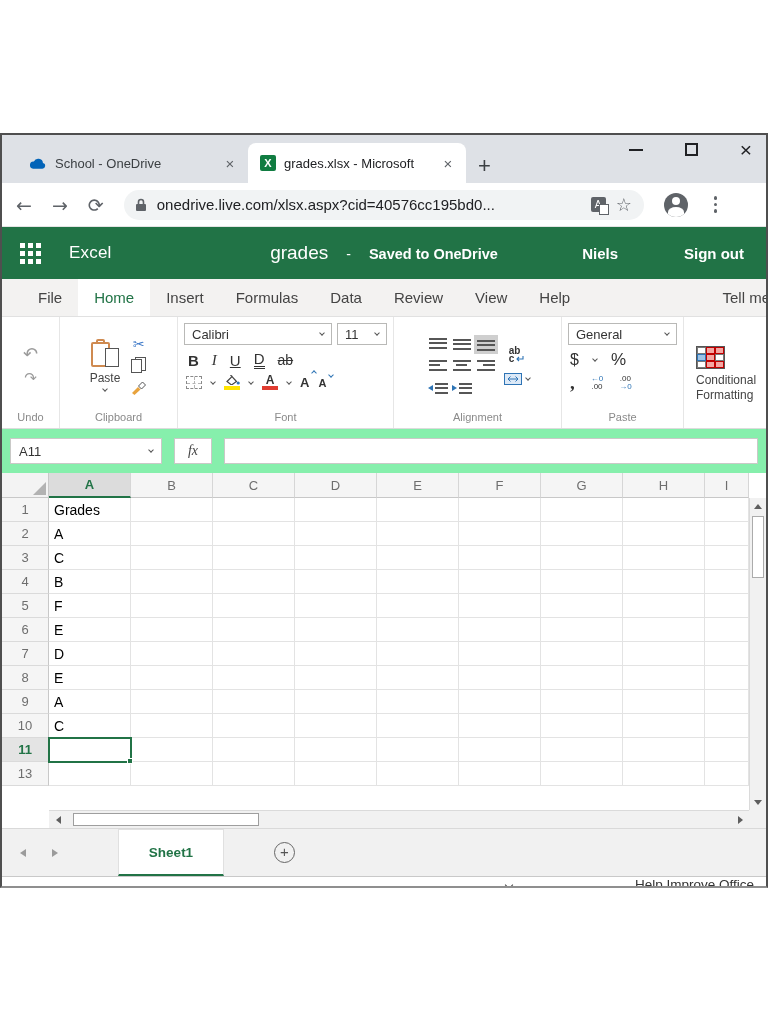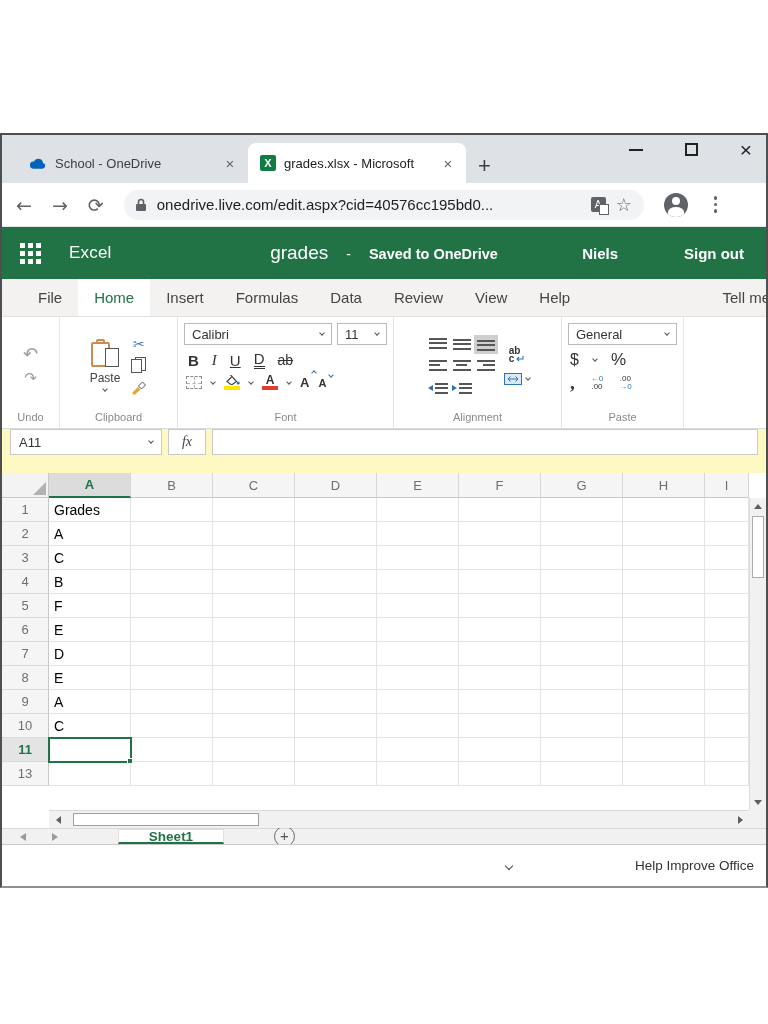--- a/index.html
+++ b/index.html
@@ -133,21 +133,21 @@
 
   .cf-ic { display:grid; grid-template-columns:repeat(3,9px); grid-template-rows:repeat(3,7px); border:1px solid #555; }
   .cf-ic i { border:0.5px solid #777; background:#fff; }
   .cf-ic i.r { background:#f4a7a3; border-color:#c00000; }
   .cf-ic i.b { background:#9dc3e6; border-color:#2e74b5; }
   .cf-txt { font-size:12px; color:#444; line-height:15px; white-space:nowrap; }
   .rgroup.cf { border-right:none; overflow:hidden; min-width:0; flex:1; }
   .rgroup.cf .rgroup-body { flex-direction:column; gap:4px; align-items:flex-start; padding-left:6px; }
 
   
-  .formulabar { height:44px; background:#fef9c3; display:flex; align-items:flex-start; padding:0 8px; gap:6px; flex:none; }
+  .formulabar { height:44px; background:#86efac; display:flex; align-items:center; padding:0 8px; gap:12px; flex:none; }
   .namebox { width:152px; height:26px; background:#fff; border:1px solid #c9c9c7; display:flex; align-items:center;
              justify-content:space-between; padding:0 8px; font-size:13px; color:#333; }
   .fxbox { width:38px; height:26px; background:#fff; border:1px solid #c9c9c7; display:flex; align-items:center;
            justify-content:center; font-family:"Liberation Serif", serif; font-style:italic; font-size:14px; color:#444; }
   .fxinput { flex:1; height:26px; background:#fff; border:1px solid #c9c9c7; font-size:13px; padding:0 6px; color:#000; }
 
   
   .gridwrap { height:355px; position:relative; background:#fff; flex:none; overflow:hidden; }
   .colheaders { display:flex; height:25px; margin-right:17px; }
   .corner { width:47px; flex:none; background:#f3f3f3; border-right:1px solid #c8c8c8; border-bottom:1px solid #c8c8c8; position:relative; }
@@ -175,21 +175,21 @@
   .tri.hl { border-top:4px solid transparent; border-bottom:4px solid transparent; border-right:5px solid #5e5e5e; }
   .tri.hr { border-top:4px solid transparent; border-bottom:4px solid transparent; border-left:5px solid #5e5e5e; }
   .vthumb { position:absolute; left:2px; right:2px; top:18px; height:62px; background:#fff; border:1px solid #ababab; }
   .hscroll { position:absolute; left:47px; right:17px; bottom:0; height:18px; background:#f1f1f1; border-top:1px solid #dadada; }
   .hscroll .btn { position:absolute; top:0; bottom:0; width:18px; display:flex; align-items:center; justify-content:center; }
   .hscroll .btn.left { left:0; } .hscroll .btn.right { right:0; }
   .hthumb { position:absolute; left:24px; top:2px; width:186px; height:13px; background:#fff; border:1px solid #9e9e9e; }
   .scorner { position:absolute; right:0; bottom:0; width:17px; height:18px; background:#f1f1f1; }
 
   
-  .sheetbar { height:16px; background:#f1f1f1; display:flex; align-items:stretch; border-top:1px solid #d9d9d9; flex:none; }
+  .sheetbar { height:48px; background:#f1f1f1; display:flex; align-items:stretch; border-top:1px solid #d9d9d9; flex:none; }
   .snav { display:flex; align-items:center; gap:26px; padding:0 18px; }
   .tri.sl { border-top:4px solid transparent; border-bottom:4px solid transparent; border-right:6px solid #9b9b9b; }
   .tri.sr { border-top:4px solid transparent; border-bottom:4px solid transparent; border-left:6px solid #9b9b9b; }
   .sheettab { width:106px; margin-left:42px; background:#fff; border:1px solid #e0e0e0; border-bottom:2px solid #217346;
               color:#217346; font-weight:bold; font-size:13.5px; display:flex; align-items:center; justify-content:center; }
   .addsheet { width:21px; height:21px; border:1.4px solid #666; border-radius:50%; color:#555; font-size:15px; line-height:17px;
               text-align:center; align-self:center; margin-left:50px; }
 
   
   .statusbar { flex:1; background:#fff; border-top:1px solid #c9c9c9; display:flex; align-items:center; justify-content:flex-end; padding-right:12px; }
@@ -226,21 +226,21 @@
 
   <div class="addressbar">
     <span class="nav-ic">←</span>
     <span class="nav-ic">→</span>
     <span class="nav-ic">⟳</span>
     <div class="urlpill">
       <svg width="11" height="14" viewBox="0 0 11 14">
         <rect y="6" width="10" height="7" rx="1" fill="#5f6368"></rect>
         <path d="M2.5 6 V4 a2.5 2.5 0 0 1 5 0 V6" stroke="#5f6368" fill="none" stroke-width="1.6"></path>
       </svg>
-      <span class="url-text">onedrive.live.com/edit.aspx?cid=40576cc195bd0...</span>
+      <span class="url-text">onedrive.live.com/xlsx.aspx?cid=40576cc195bd0...</span>
       <span class="translate-ic">A</span>
       <span class="star-ic">☆</span>
     </div>
     <span class="avatar"></span>
     <span class="dots3">
         <i></i>
         <i></i>
         <i></i>
       </span>
   </div>
@@ -461,20 +461,39 @@
             </span>
             <span class="dec">
               <span>.00</span><br><span class="bl">→0</span>
             </span>
           </div>
         </div>
       </div>
       <div class="rgroup-label">Paste</div>
     </div>
 
+    <div class="rgroup cf">
+      <div class="rgroup-body">
+        <span class="cf-ic">
+          <i></i>
+            <i class="r"></i>
+            <i class="r"></i>
+          <i class="b"></i>
+            <i class="r"></i>
+            <i></i>
+          <i></i>
+            <i class="r"></i>
+            <i class="r"></i>
+        </span>
+        <span class="cf-txt">
+          <span>Conditional</span><br>
+          <span>Formatting</span>
+        </span>
+      </div>
+    </div>
   </div>
 
   <div class="formulabar">
     <div class="namebox">
       <span>A11</span>
       <span class="chv s"></span>
     </div>
     <div class="fxbox">
       <span>fx</span>
     </div>

